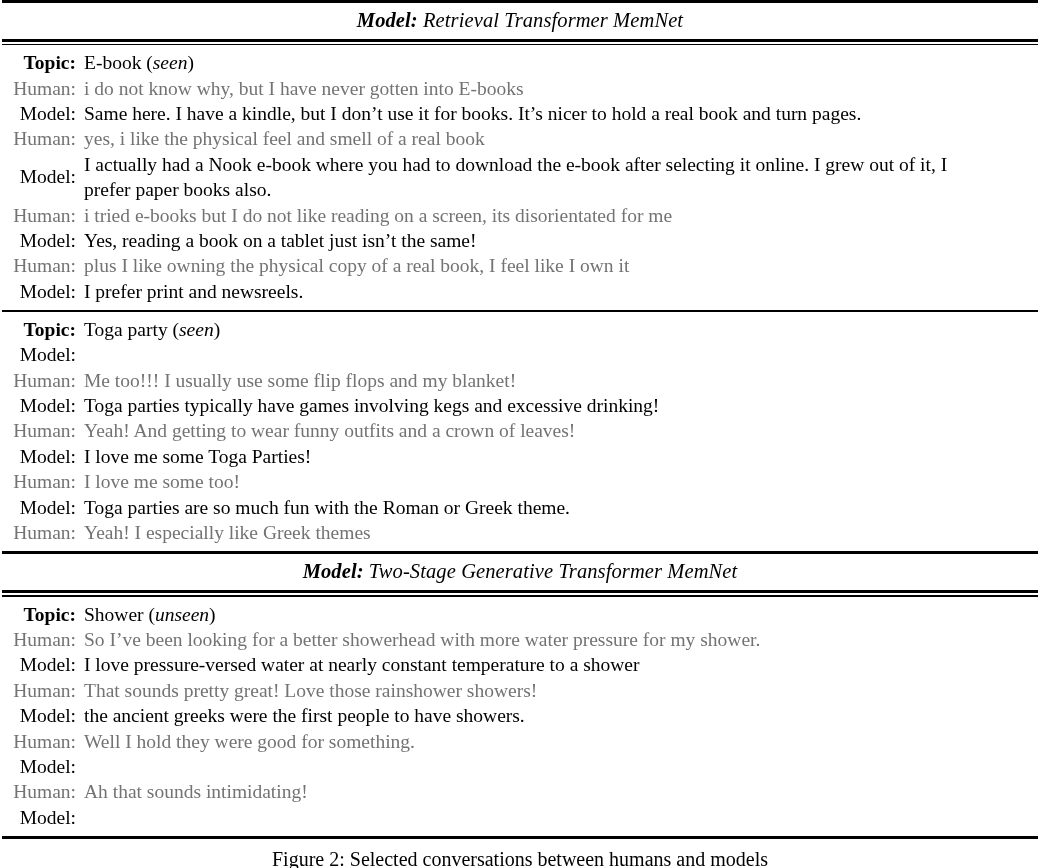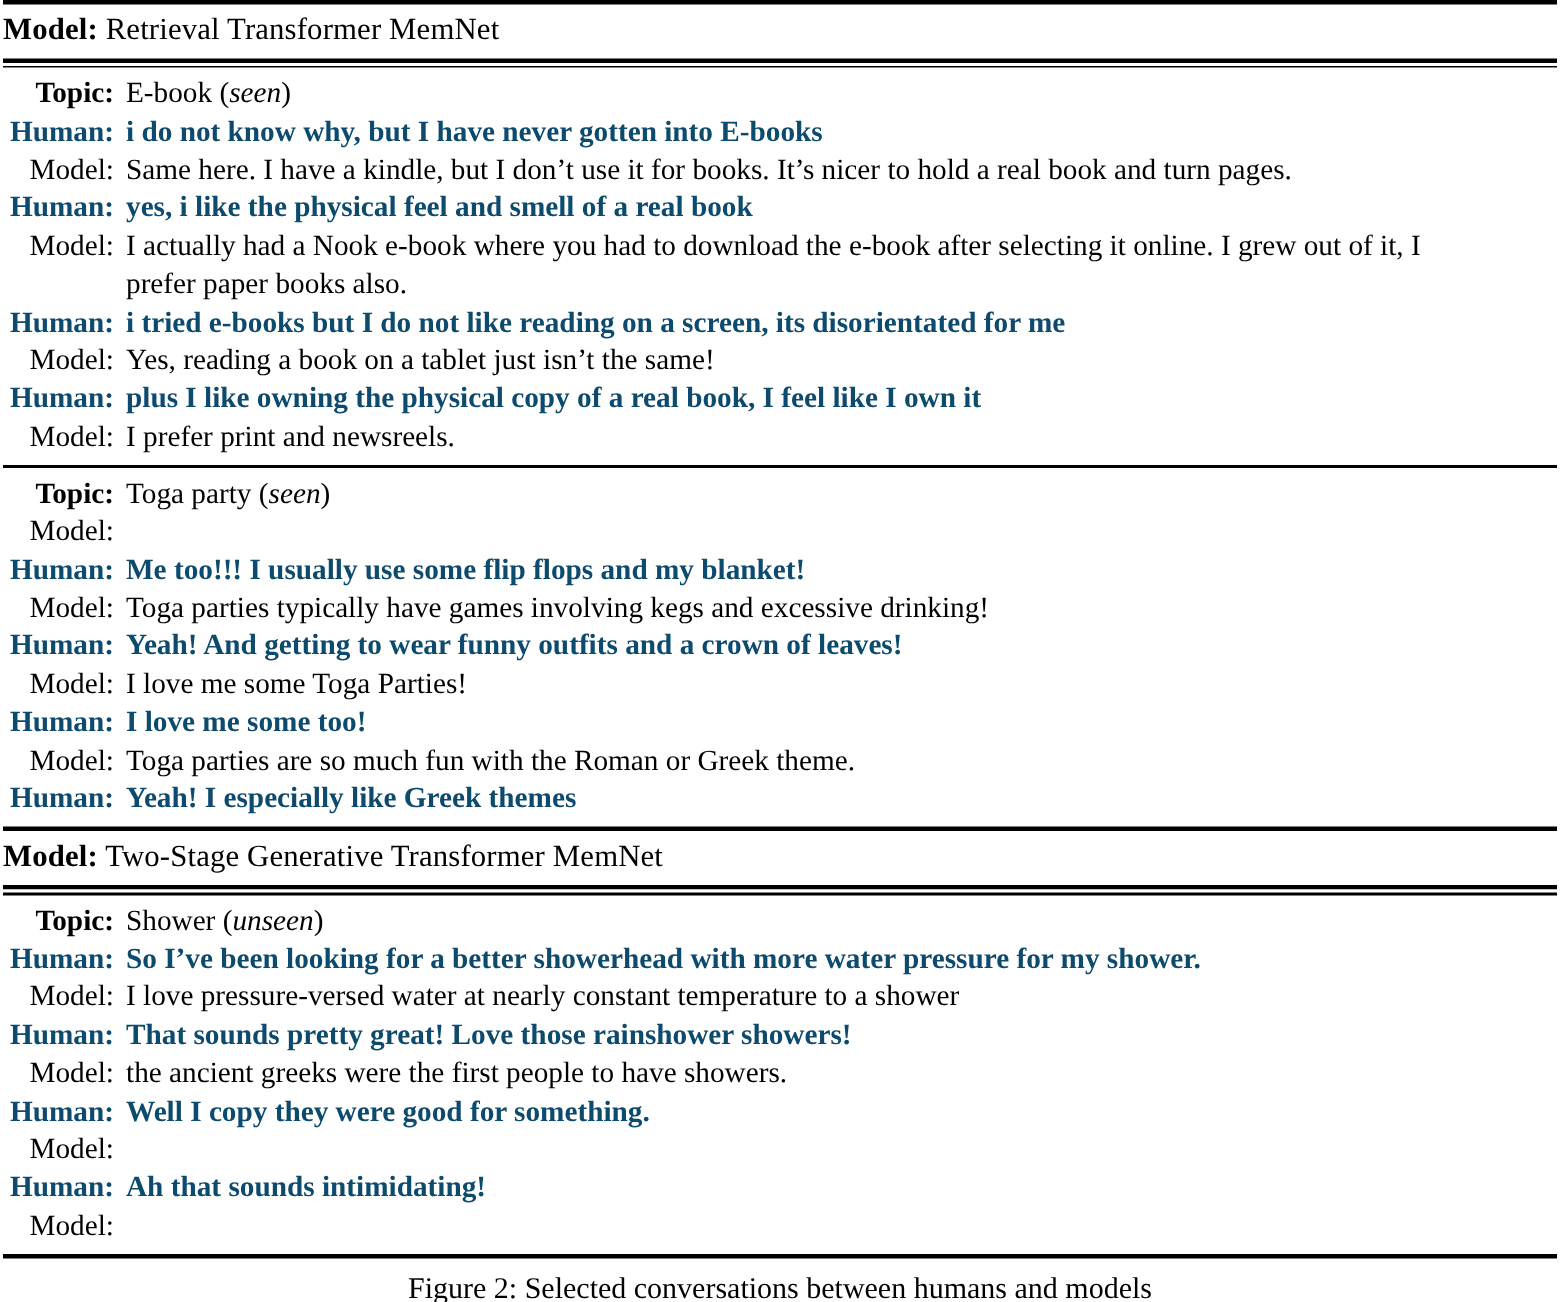--- a/index.html
+++ b/index.html
@@ -33,60 +33,62 @@
   .rule {
     width: 100%;
     background: #000000;
   }
   .rule-thick { height: 3px; }
   .rule-thin  { height: 1.6px; }
   .rule-double-gap { height: 2px; background: #ffffff; }
 
   
   .model-banner {
+    text-align: center;
     font-size: 20.5px;
     line-height: 1;
     padding: 7px 0 8px 0;
     letter-spacing: 0.1px;
     white-space: nowrap;
+    font-style: italic;
   }
   .model-banner .lbl {
     font-weight: bold;
   }
   .model-banner .val {
     font-weight: normal;
   }
 
   
   .block {
     padding: 5px 0 6px 0;
   }
   .turn {
     display: flex;
-    align-items: flex-start;
+    align-items: center;
     font-size: 19.5px;
     line-height: 25.4px;
     white-space: nowrap;
   }
   .turn .label {
     flex: 0 0 82px;
     width: 82px;
     text-align: right;
     padding-right: 8px;
     box-sizing: border-box;
     white-space: nowrap;
   }
   .turn .text {
     flex: 1 1 auto;
     white-space: normal;
     max-width: 902px;
   }
   .turn.topic .label { font-weight: bold; }
   .turn.human .label,
-  .turn.human .text { color: #0c4a6e; font-weight: bold; }
+  .turn.human .text { color: #737373; }
   .turn.model .label,
   .turn.model .text { color: #000000; }
   .turn.topic .label,
   .turn.topic .text { color: #000000; }
 
   .seen-tag {
     font-style: italic;
   }
   .paren { font-style: normal; }
 
@@ -212,21 +214,21 @@
         <div class="turn human">
           <div class="label">Human:</div>
           <div class="text">That sounds pretty great! Love those rainshower showers!</div>
         </div>
         <div class="turn model">
           <div class="label">Model:</div>
           <div class="text">the ancient greeks were the first people to have showers.</div>
         </div>
         <div class="turn human">
           <div class="label">Human:</div>
-          <div class="text">Well I copy they were good for something.</div>
+          <div class="text">Well I hold they were good for something.</div>
         </div>
         <div class="turn model">
           <div class="label">Model:</div>
         </div>
         <div class="turn human">
           <div class="label">Human:</div>
           <div class="text">Ah that sounds intimidating!</div>
         </div>
         <div class="turn model">
           <div class="label">Model:</div>

